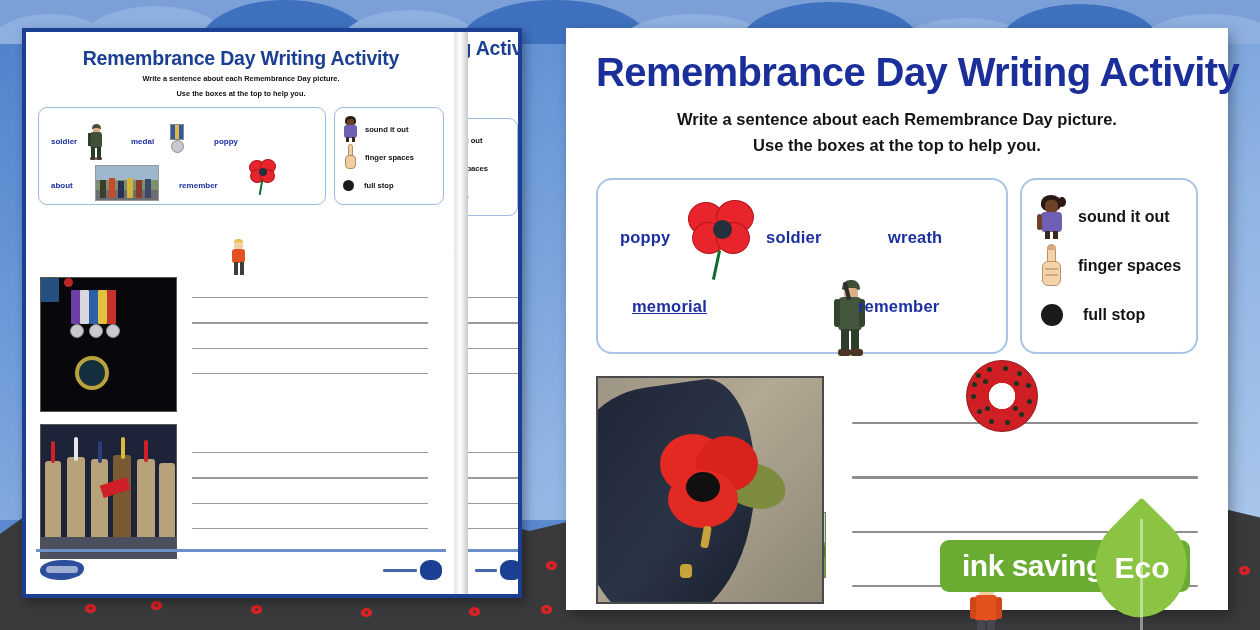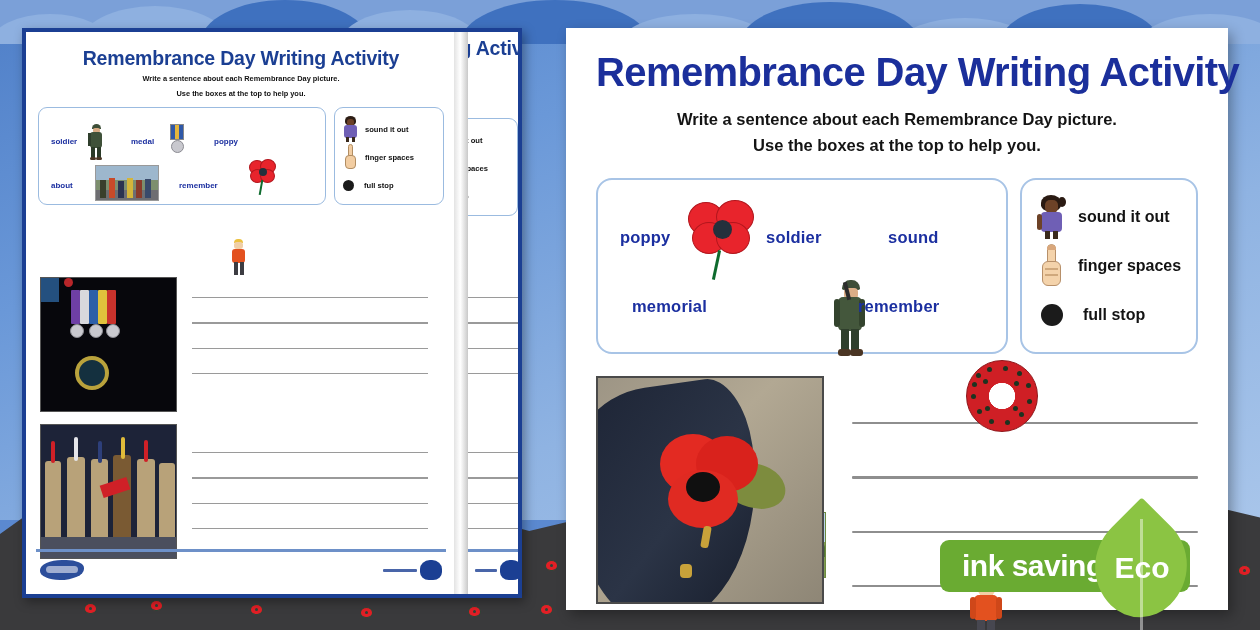--- a/index.html
+++ b/index.html
@@ -464,41 +464,41 @@
         <div style="position:absolute;left:5px;top:17px;width:24px;height:34px;background:#44573c;border-radius:5px;"></div>
         <div style="position:absolute;left:1px;top:19px;width:6px;height:28px;background:#33432d;border-radius:3px;"></div>
         <div style="position:absolute;left:26px;top:19px;width:6px;height:28px;background:#33432d;border-radius:3px;"></div>
         <div style="position:absolute;left:12px;top:2px;width:4px;height:18px;background:#2c2c2c;transform:rotate(-14deg);"></div>
         <div style="position:absolute;left:8px;top:49px;width:8px;height:22px;background:#2f3e2c;"></div>
         <div style="position:absolute;left:18px;top:49px;width:8px;height:22px;background:#2f3e2c;"></div>
         <div style="position:absolute;left:5px;top:69px;width:13px;height:7px;background:#4a3524;border-radius:3px;"></div>
         <div style="position:absolute;left:17px;top:69px;width:13px;height:7px;background:#4a3524;border-radius:3px;"></div>
       </div>
 
-      <div class="word" style="left:290px;top:48px;">sound</div>
+      <div class="word" style="left:290px;top:48px;">wreath</div>
       <div class="clip wreath-ring" style="left:368px;top:14px;width:72px;height:72px;">
         <div class="dot" style="left:9px;top:12px;"></div>
         <div class="dot" style="left:20px;top:6px;"></div>
         <div class="dot" style="left:36px;top:5px;"></div>
         <div class="dot" style="left:50px;top:10px;"></div>
         <div class="dot" style="left:59px;top:22px;"></div>
         <div class="dot" style="left:60px;top:38px;"></div>
         <div class="dot" style="left:52px;top:51px;"></div>
         <div class="dot" style="left:38px;top:59px;"></div>
         <div class="dot" style="left:22px;top:58px;"></div>
         <div class="dot" style="left:10px;top:48px;"></div>
         <div class="dot" style="left:4px;top:33px;"></div>
         <div class="dot" style="left:5px;top:21px;"></div>
         <div class="dot" style="left:16px;top:18px;"></div>
         <div class="dot" style="left:47px;top:20px;"></div>
         <div class="dot" style="left:46px;top:45px;"></div>
         <div class="dot" style="left:18px;top:45px;"></div>
       </div>
 
-      <div class="word" style="left:34px;top:117px;">memorial</div>
+      <div class="word" style="left:34px;top:117px;text-decoration:underline;">memorial</div>
       <div class="clip memorial-img" style="left:146px;top:94px;width:82px;height:66px;">
         <div class="tower" style="left:35px;top:6px;width:13px;height:44px;"></div>
         <div class="tower" style="left:33px;top:4px;width:17px;height:5px;background:#7c7c84;"></div>
         <div class="bush" style="left:2px;top:26px;width:28px;height:18px;"></div>
         <div class="bush" style="left:52px;top:26px;width:28px;height:18px;"></div>
         <div class="base" style="left:8px;top:47px;width:66px;height:8px;"></div>
         <div class="base" style="left:3px;top:54px;width:76px;height:7px;background:#88888f;"></div>
         <div style="position:absolute;left:0;bottom:0;width:82px;height:5px;background:#7f9b52;"></div>
       </div>
 

